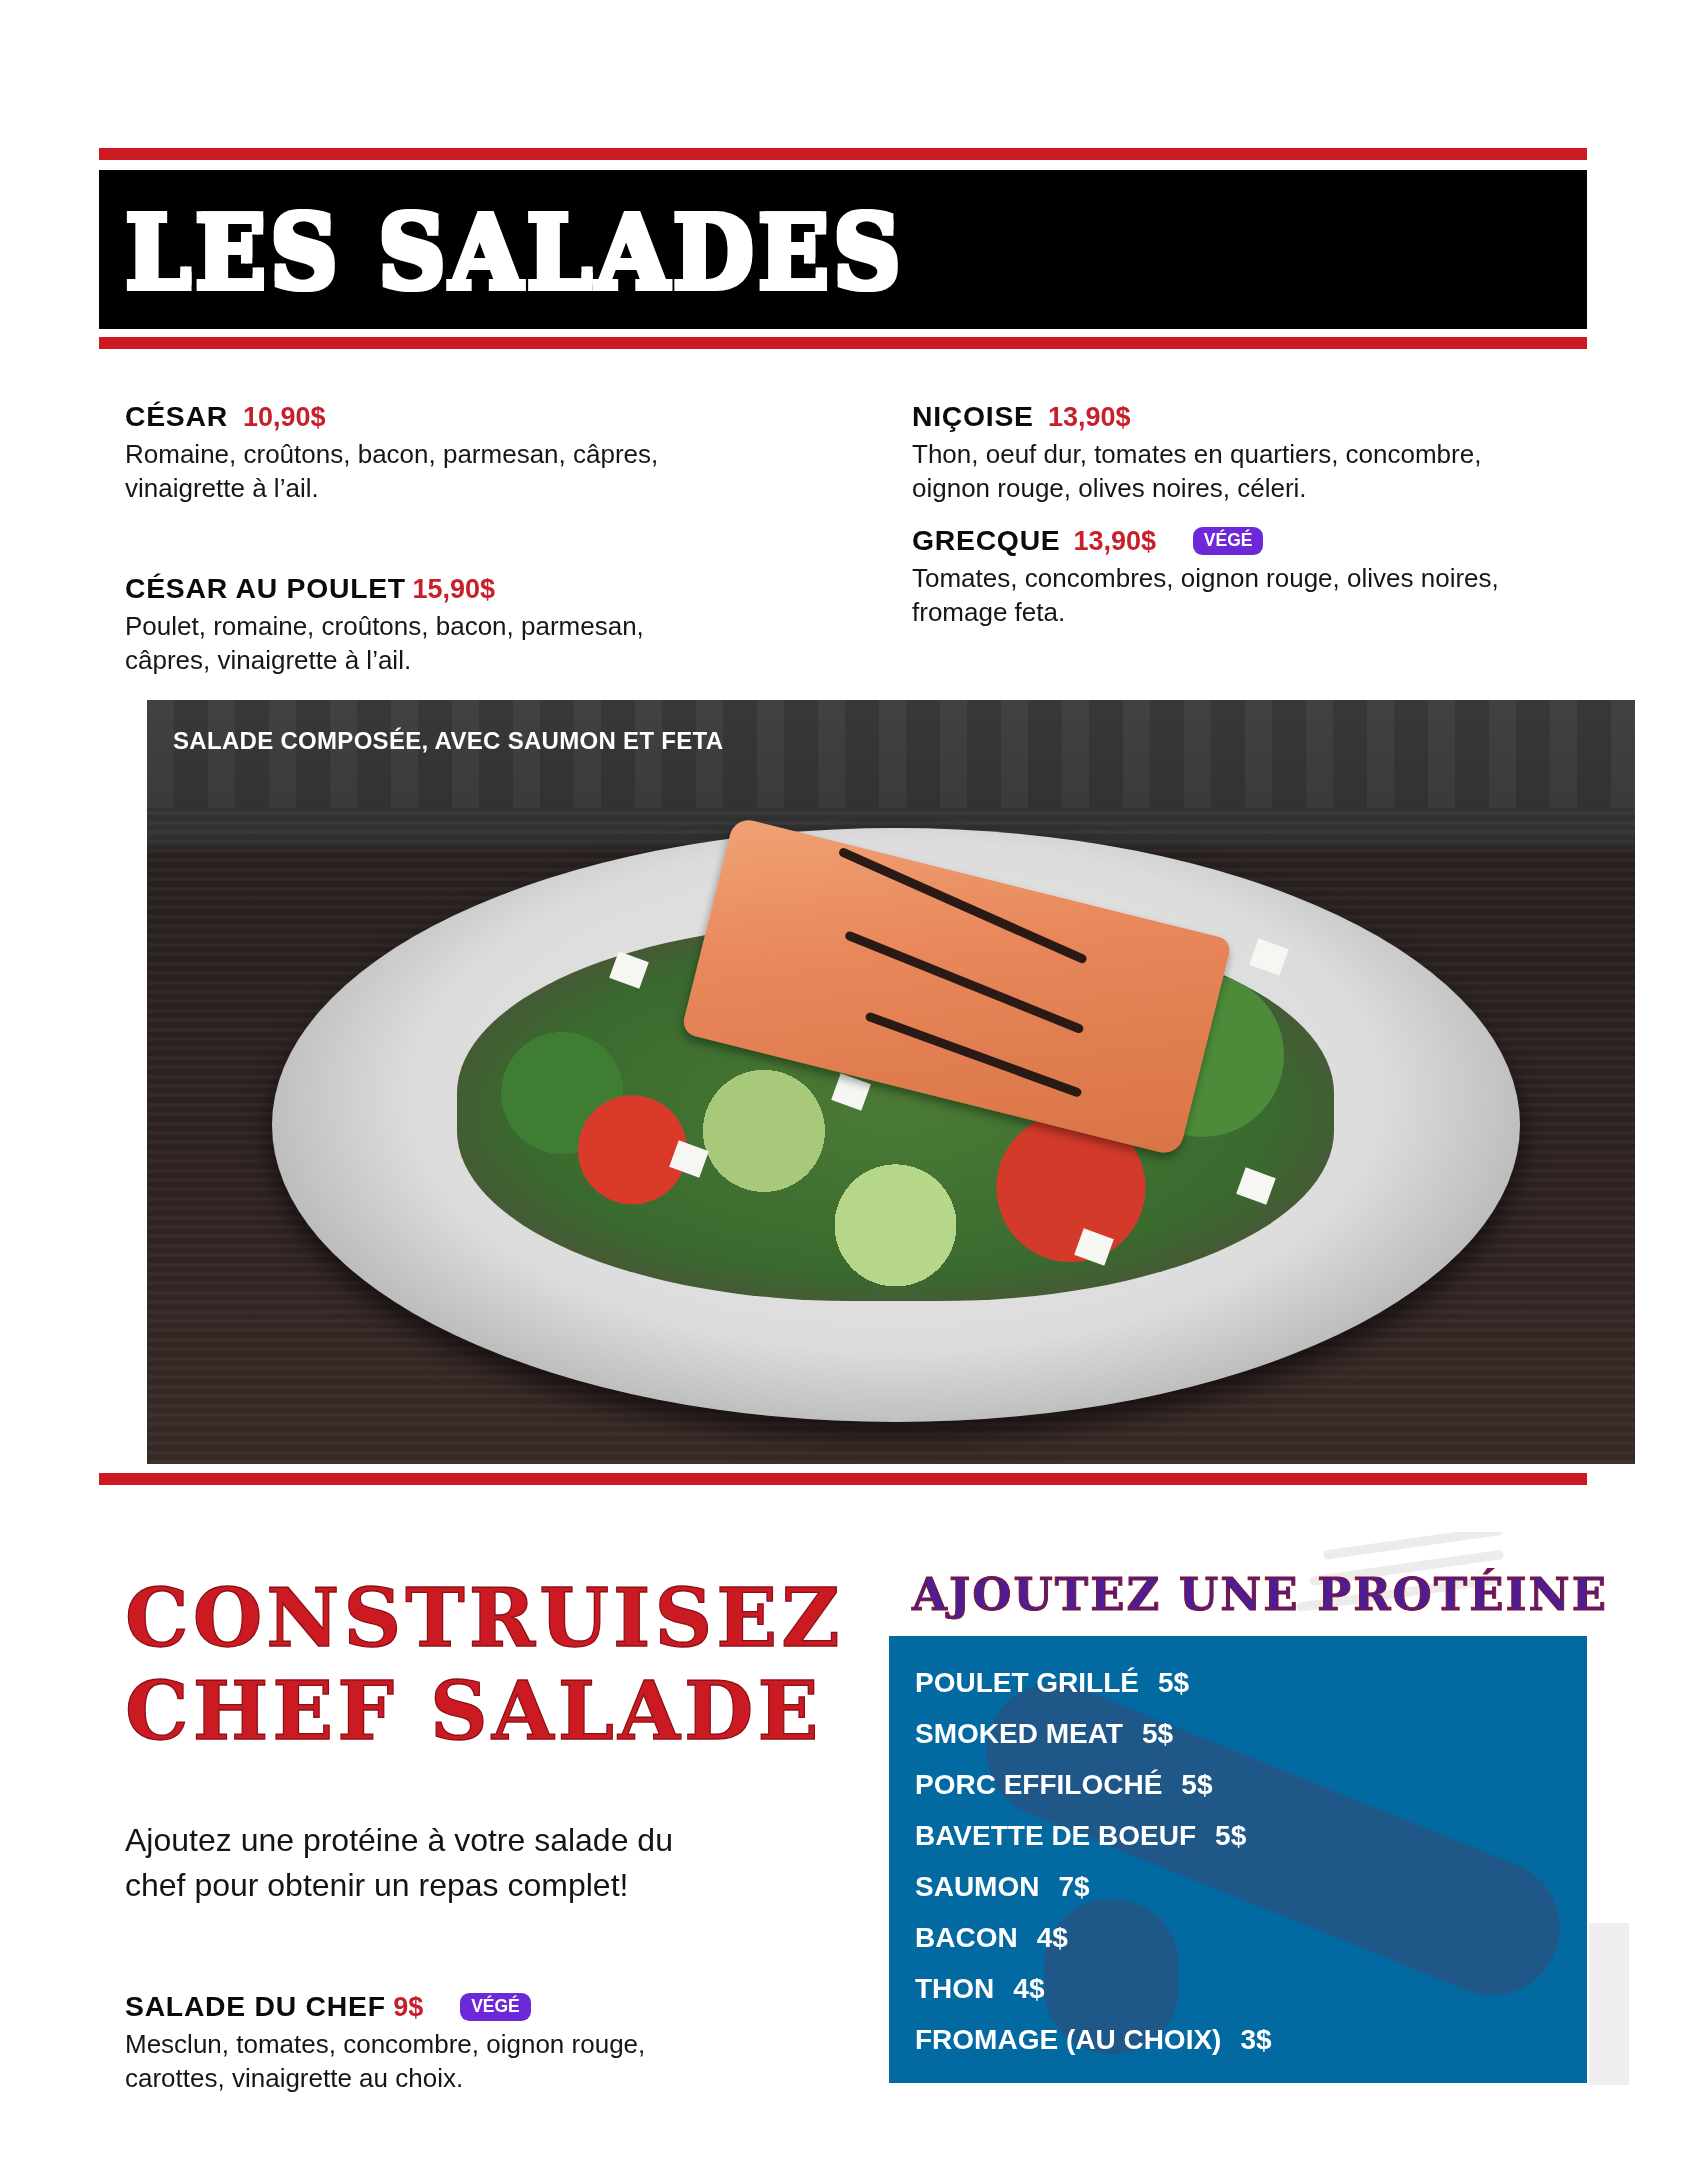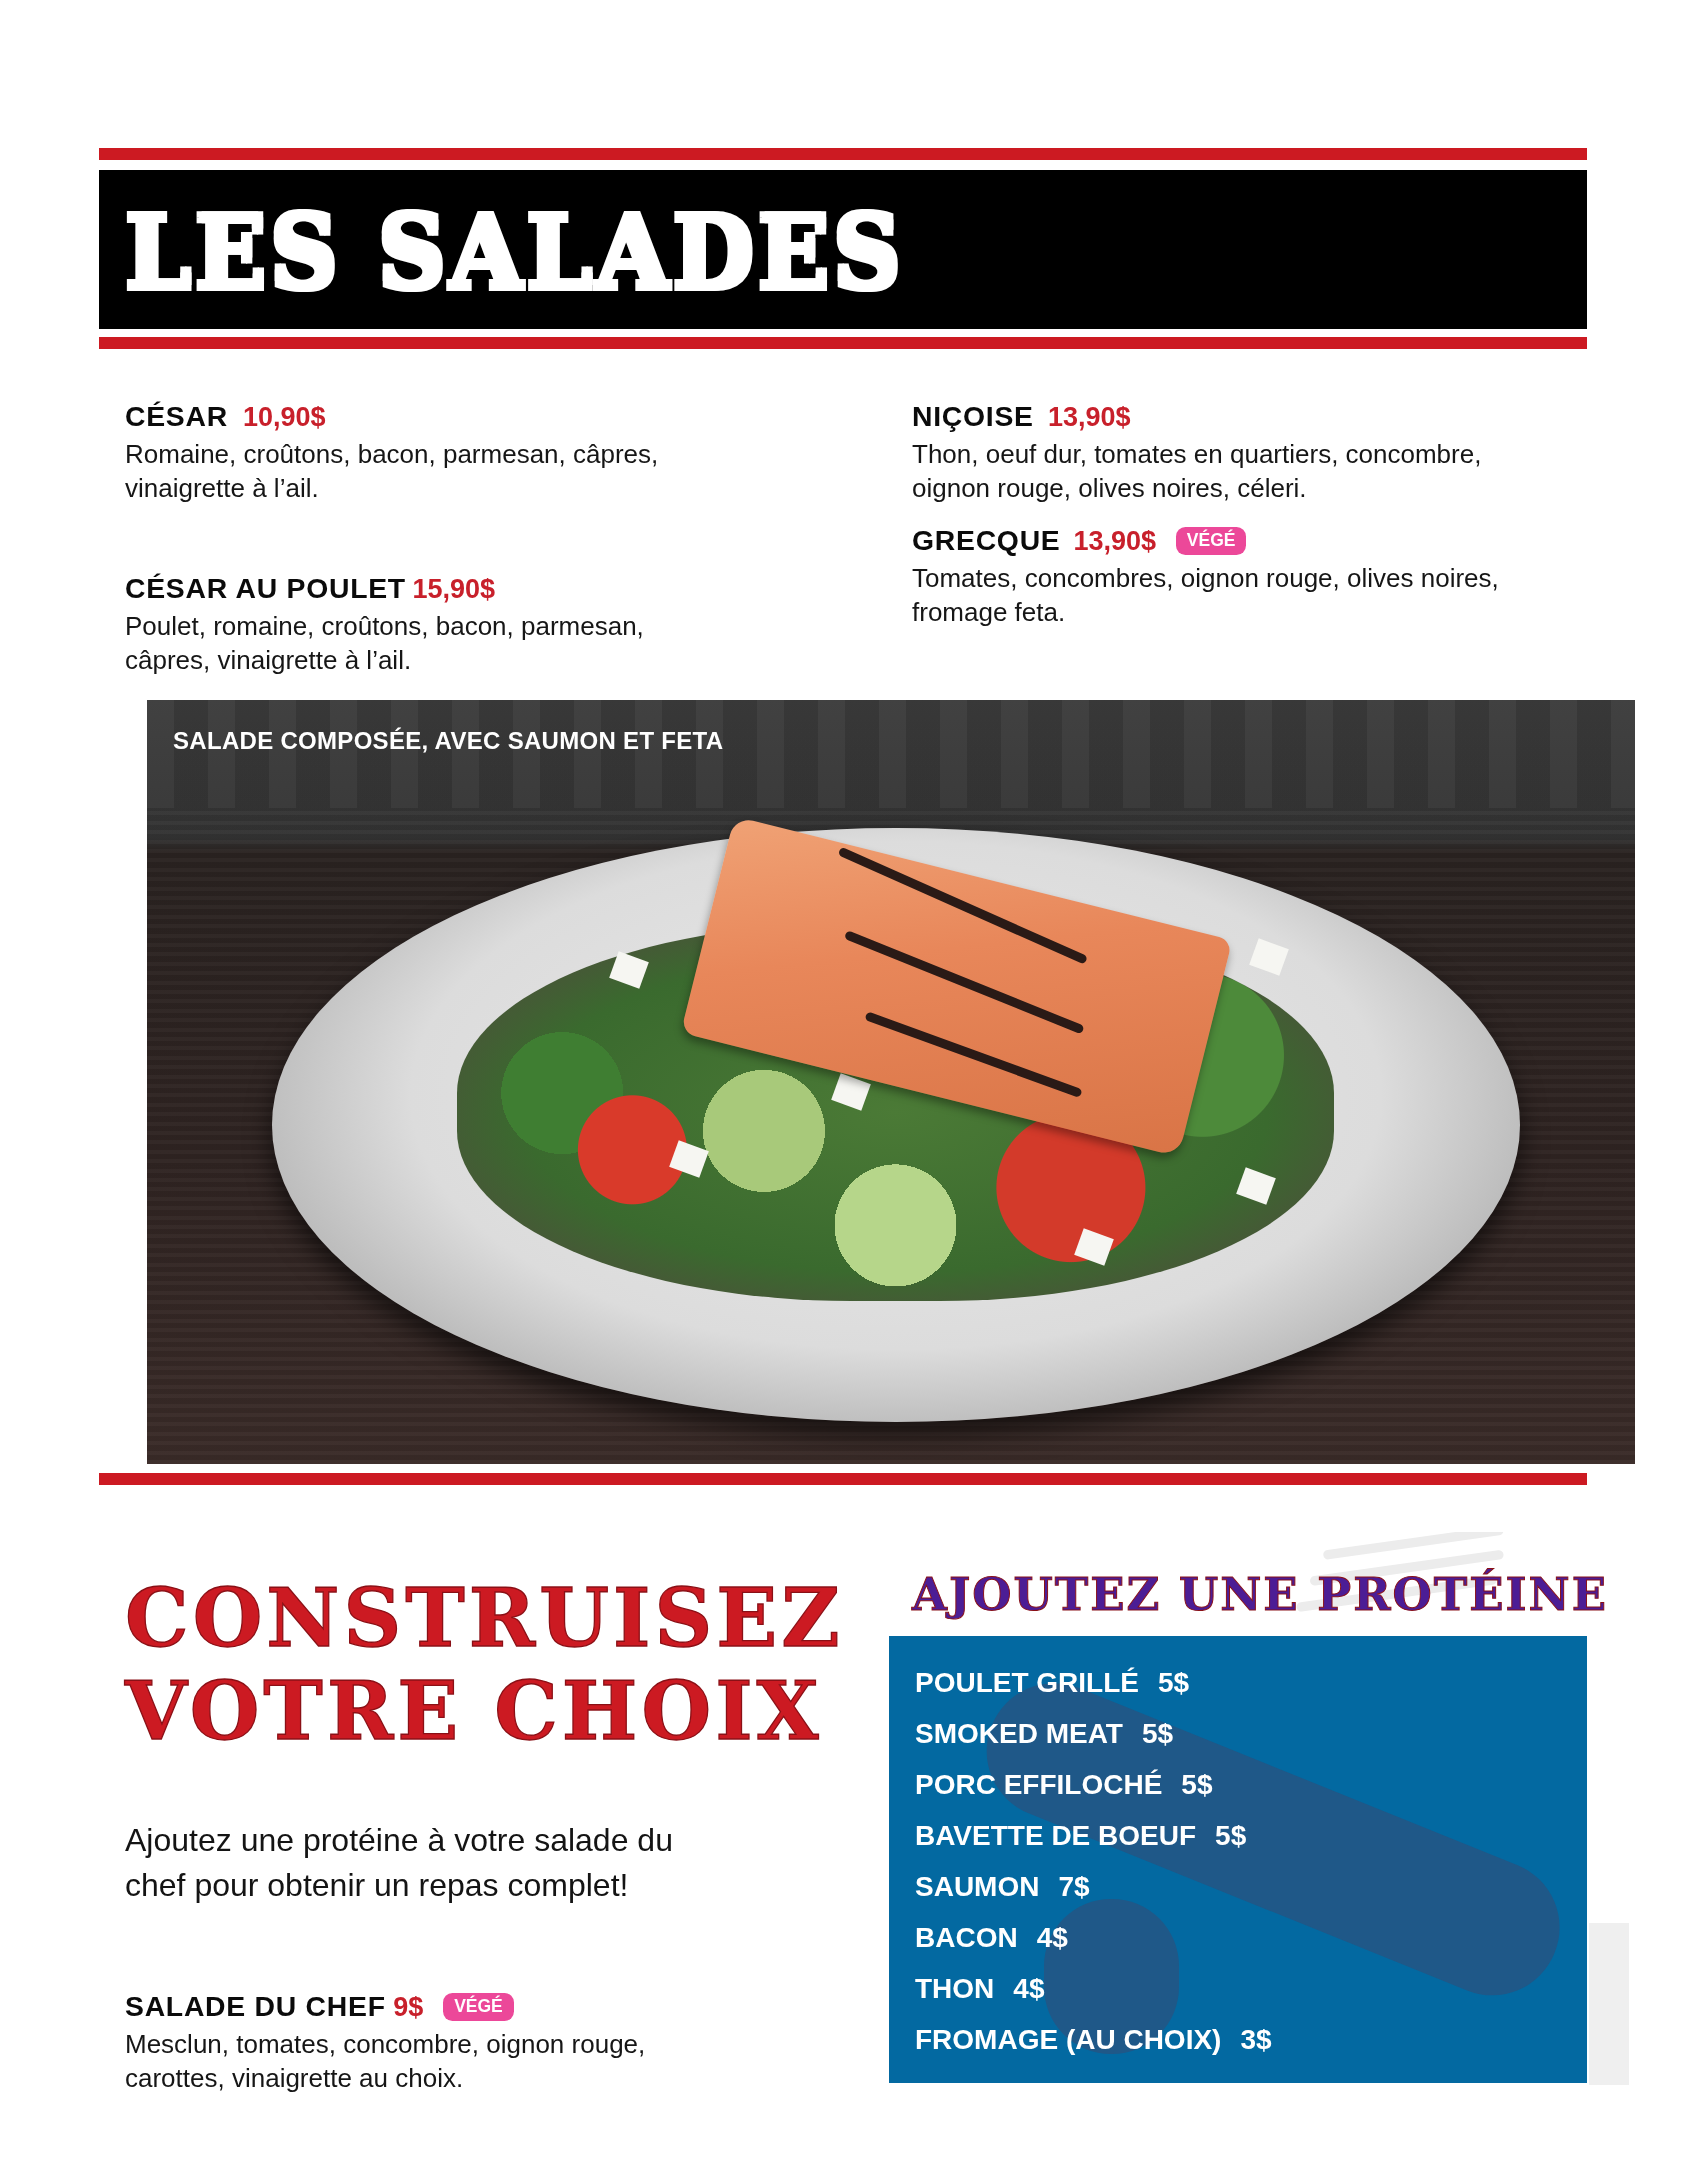--- a/index.html
+++ b/index.html
@@ -14,22 +14,22 @@
   .title-main { position: absolute; left: 125px; top: 202px; font-size: 101px; color: #fff;
                 -webkit-text-stroke: 2.7px #000; paint-order: stroke fill;
                 text-shadow: 0 0 0 #fff, 2.7px 2.7px 0 #fff, -2.7px -2.7px 0 #fff, 2.7px -2.7px 0 #fff, -2.7px 2.7px 0 #fff;
                 transform: scaleX(0.93); transform-origin: left top; }
 
   .item { position: absolute; width: 675px; }
   .item-head { display: flex; align-items: center; gap: 20px; height: 38px; }
   .item-name { font-family: "Liberation Sans", sans-serif; font-weight: 900; font-size: 27px;
                letter-spacing: 0.7px; color: #0b0b0b; transform: scaleX(1.05); transform-origin: left center; }
   .item-price { font-weight: bold; font-size: 27px; color: #c8202b; }
-  .badge { display: inline-block; background: #ec4899; color: #fff; font-weight: bold; font-size: 17.5px;
-           border-radius: 9.4px; padding: 5.4px 10.8px; line-height: 1; margin-left: 0; }
+  .badge { display: inline-block; background: #6d28d9; color: #fff; font-weight: bold; font-size: 17.5px;
+           border-radius: 9.4px; padding: 5.4px 10.8px; line-height: 1; margin-left: 17px; }
   .item-desc { font-size: 26px; line-height: 34px; color: #161616; margin-top: 1.3px; }
 
   .photo { position: absolute; left: 99px; top: 700px; width: 1488px; height: 764px; overflow: hidden;
            background: linear-gradient(#3b3b3b 0%, #333 18%, #2a2321 20%, #2f2422 60%, #3a2b28 100%); margin-left: 48px; }
   .photo-wall { position: absolute; left: 0; top: 0; width: 100%; height: 108px;
                 background: repeating-linear-gradient(90deg, rgba(255,255,255,0.03) 0 27px, rgba(0,0,0,0.05) 27px 61px); }
   .photo-table { position: absolute; left: 0; top: 108px; width: 100%; height: 656px;
                  background: repeating-linear-gradient(0deg, rgba(255,255,255,0.025) 0 4px, rgba(0,0,0,0.05) 4px 9.4px); }
   .caption { position: absolute; left: 26px; top: 27px; color: #fff; font-weight: bold; font-size: 24px;
              letter-spacing: 0.3px; }
@@ -138,21 +138,21 @@
     <div class="grill" style="left:108px; top:27px; width:270px; transform:rotate(10deg);"></div>
     <div class="grill" style="left:135px; top:101px; width:256px; transform:rotate(8deg);"></div>
     <div class="grill" style="left:175px; top:169px; width:229px; transform:rotate(6deg);"></div>
   </div>
   <div class="caption">SALADE COMPOSÉE, AVEC SAUMON ET FETA</div>
 </div>
 <div class="red-bar" style="top:1473px;"></div>
 
 <div class="varsity protein-area-heading">
   <div>CONSTRUISEZ</div>
-  <div>VOTRE CHOIX</div>
+  <div>CHEF SALADE</div>
 </div>
 
 <div class="intro">
   <div>Ajoutez une protéine à votre salade du</div>
   <div>chef pour obtenir un repas complet!</div>
 </div>
 
 <div class="item" style="left:125px; top:1988px;">
   <div class="item-head">
     <span class="item-name">SALADE DU CHEF</span>

